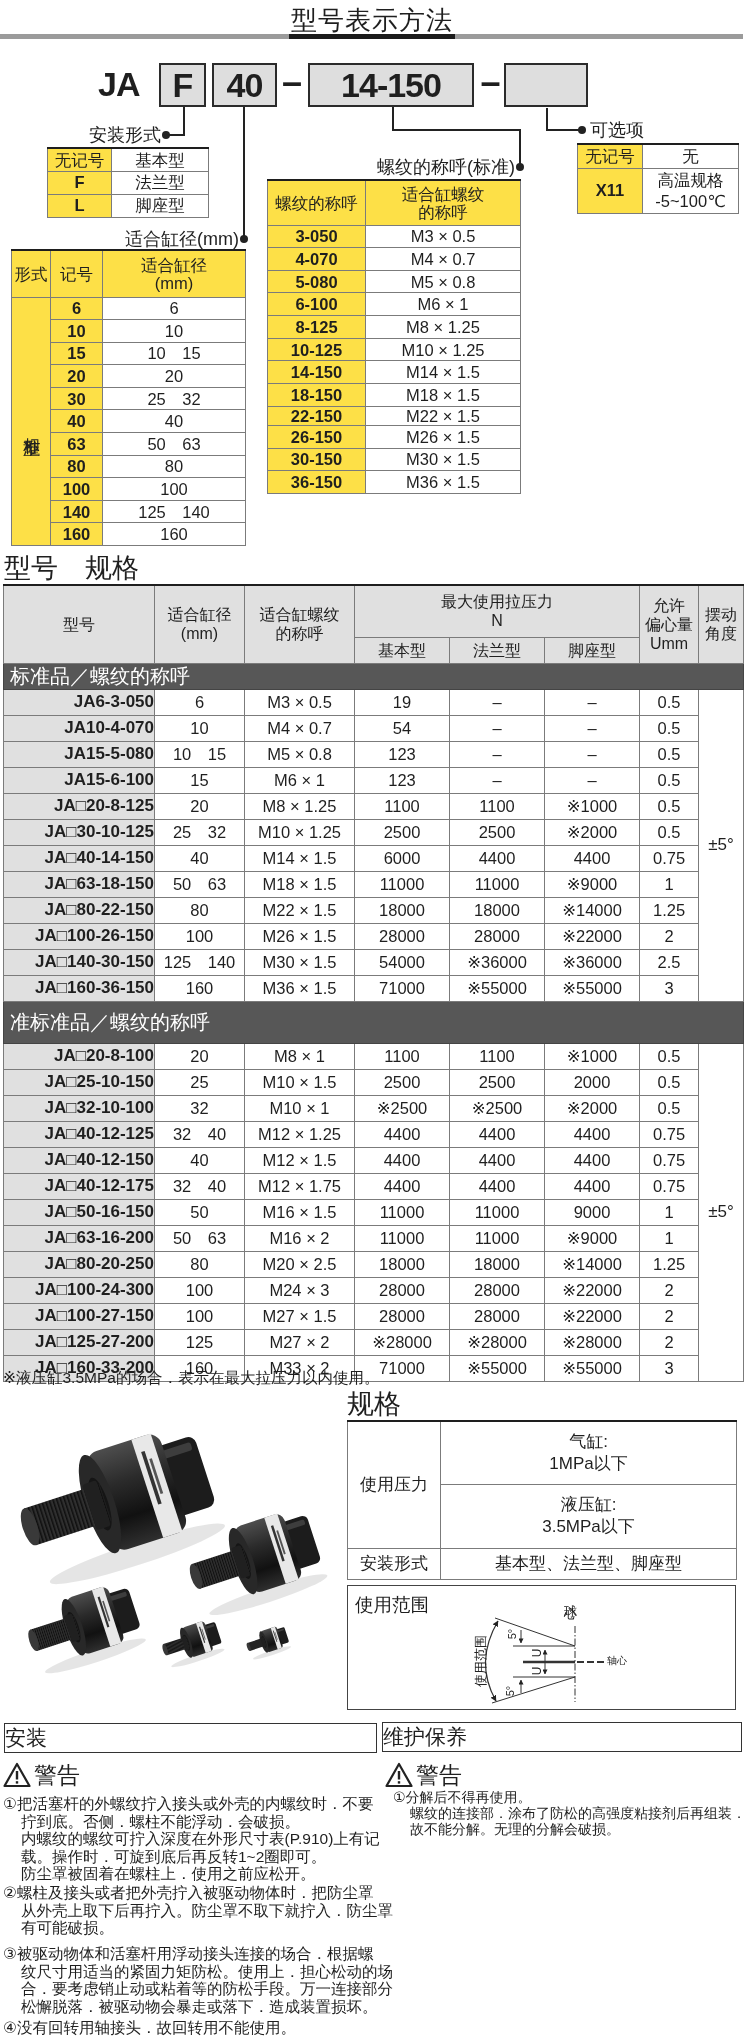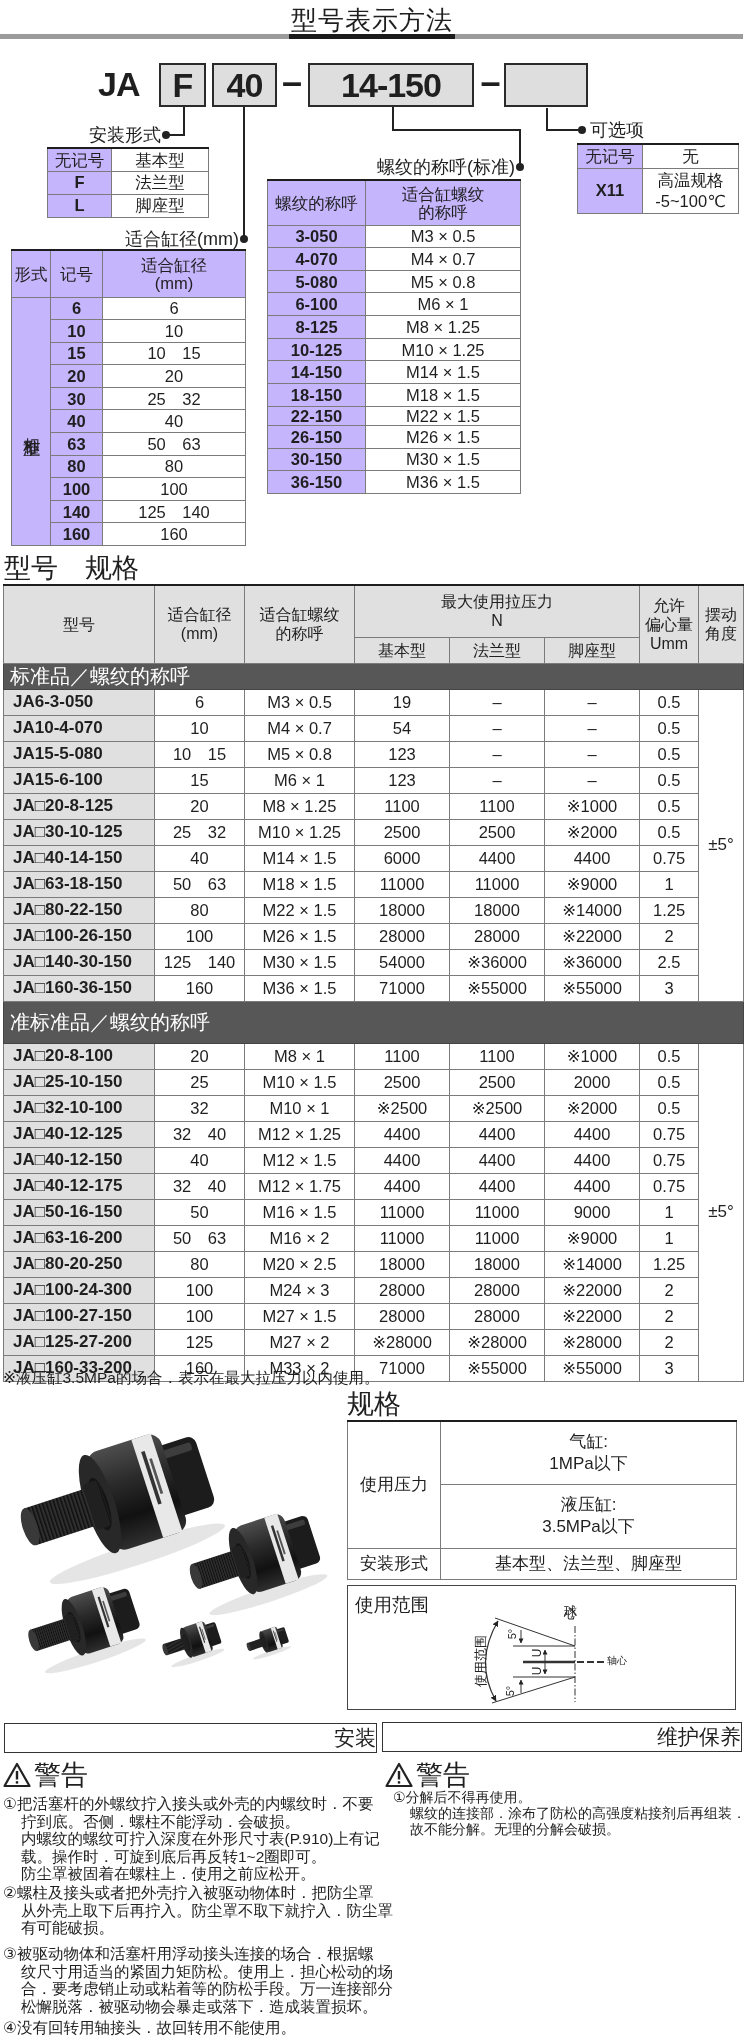--- a/index.html
+++ b/index.html
@@ -8,40 +8,40 @@
 .a{position:absolute}
 .main-title{left:272px;top:5px;width:200px;text-align:center;font-size:26px;line-height:30px;letter-spacing:1px;white-space:nowrap}
 .rule{left:0;top:34px;width:743px;height:5px;background:#9b9b9b}
 .rule-dark{left:289px;top:34px;width:166px;height:5px;background:#1b1b1b}
 .ja{left:98px;top:61px;height:46px;font-size:34px;font-weight:bold;line-height:46px;letter-spacing:-1px;white-space:nowrap}
 .codebox{top:63px;height:44px;border:2px solid #2b2b2b;background:#dedede;font-size:34px;font-weight:bold;text-align:center;line-height:40px;letter-spacing:-1px;white-space:nowrap}
 .dash{top:60px;height:44px;font-size:36px;font-weight:bold;line-height:44px;text-align:center}
 .lbl{font-size:18px;line-height:20px;white-space:nowrap}
 table.t{position:absolute;border-collapse:collapse;table-layout:fixed;border:1.5px solid #333;border-top:2.5px solid #1e1e1e}
 table.t td{border:1px solid #7b7b7b;text-align:center;vertical-align:middle;white-space:nowrap;overflow:hidden;padding:0;line-height:1.1;font-size:16.5px}
-.g{background:#c4b5fd}
+.g{background:#fde047}
 td.num{font-weight:bold;font-size:18px}
 td.lft{text-align:left;padding-left:11px}
 .vt{writing-mode:vertical-rl;text-orientation:upright;letter-spacing:1px;font-size:17px;display:inline-block}
 .ln{display:block}
 .sec-title{font-size:27px;line-height:30px;white-space:nowrap}
 table.spec{position:absolute;left:3px;top:584px;width:740px;border-collapse:collapse;table-layout:fixed;border:1.5px solid #333;border-top:2px solid #1e1e1e}
 table.spec td{border:1px solid #7b7b7b;text-align:center;vertical-align:middle;white-space:nowrap;overflow:hidden;padding:0;font-size:16.5px;line-height:1.15}
 table.spec tr.r{height:26px}
-table.spec td.m{background:#e0e0e0;font-weight:bold;text-align:left;padding-left:9px;font-size:17px}
+table.spec td.m{background:#e0e0e0;font-weight:bold;text-align:right;padding-left:9px;font-size:17px}
 table.spec tr.sec td{background:#575757;color:#fff;text-align:left;padding-left:6px;font-size:20px;border-color:#444}
 table.spec td.sw{font-size:17px;background:#fff}
 table.spec td.hd{background:#e0e0e0;font-size:16px;line-height:19px}
 .note{font-size:15.5px;line-height:18px;white-space:nowrap}
 table.t2 td{font-size:17px;line-height:22px}
 .box{border:1.5px solid #444}
 .diag-t{font-size:13px;line-height:14px;white-space:nowrap;color:#222}
-.hbox{border:1.5px solid #333;text-align:right;font-size:21px;line-height:27px;white-space:nowrap}
+.hbox{border:1.5px solid #333;text-align:left;font-size:21px;line-height:27px;white-space:nowrap}
 .warn{display:flex;align-items:center;height:32px}
-.warn span{font-size:27px;line-height:32px;margin-left:3px}
+.warn span{font-size:23px;line-height:32px;margin-left:3px}
 .wl{font-size:15.5px;line-height:17.5px;white-space:nowrap}
 .wl .ind{padding-left:18px}
 .wr{font-size:14px;line-height:16px;white-space:nowrap}
 .wr .ind{padding-left:17px}
 </style>
 </head>
 <body>
 
 <div class="a main-title">型号表示方法</div>
 <div class="a rule"></div>

